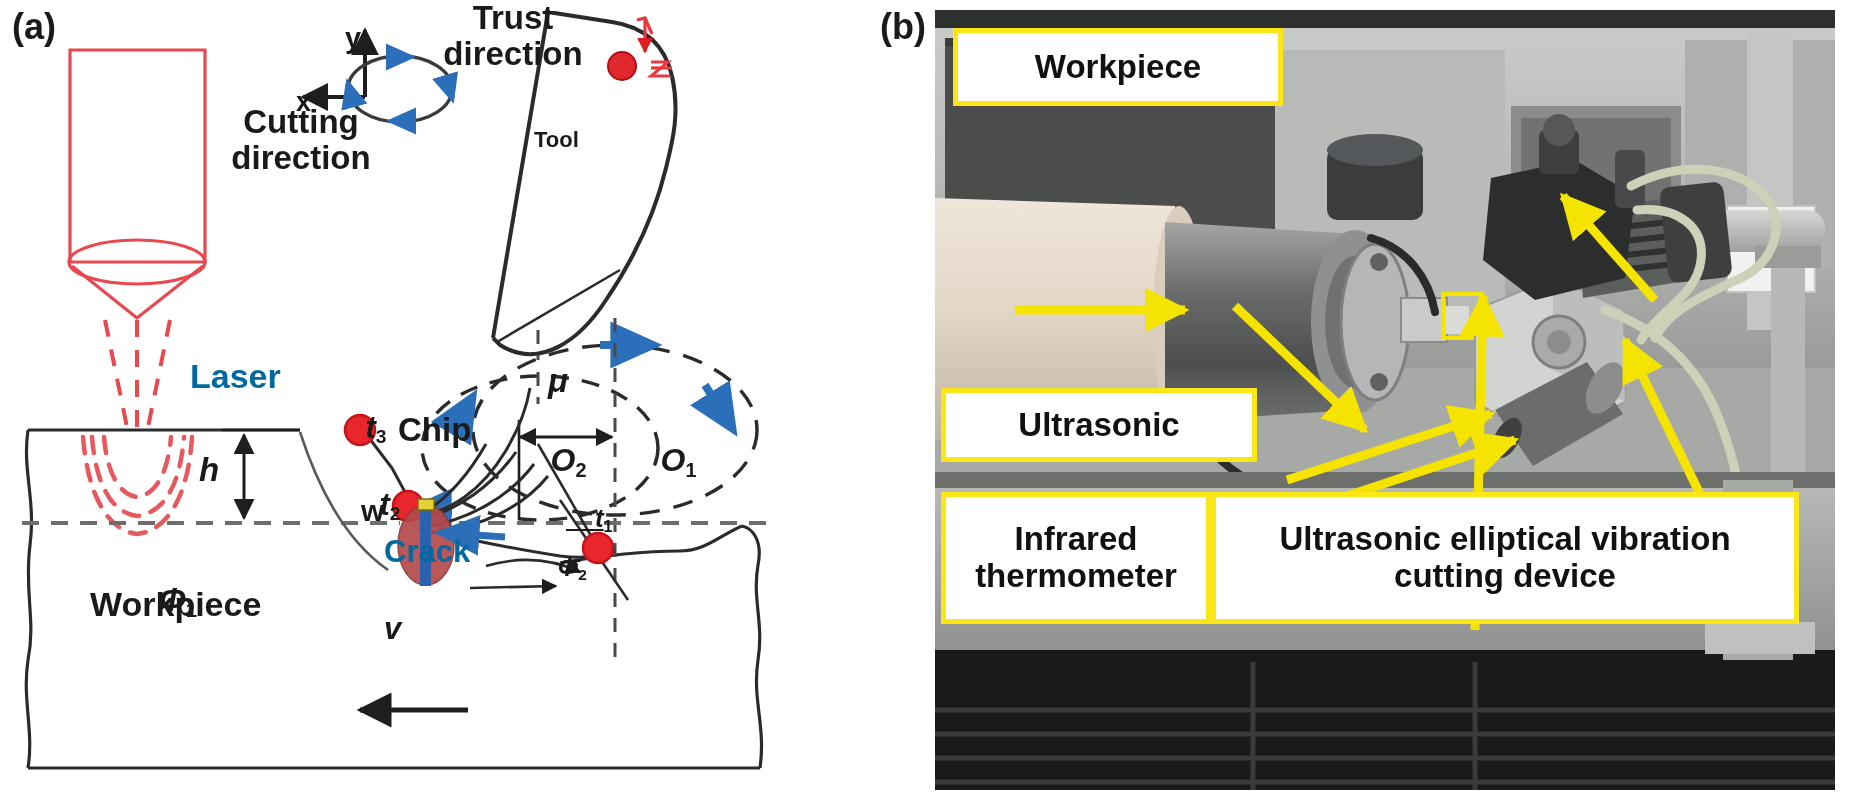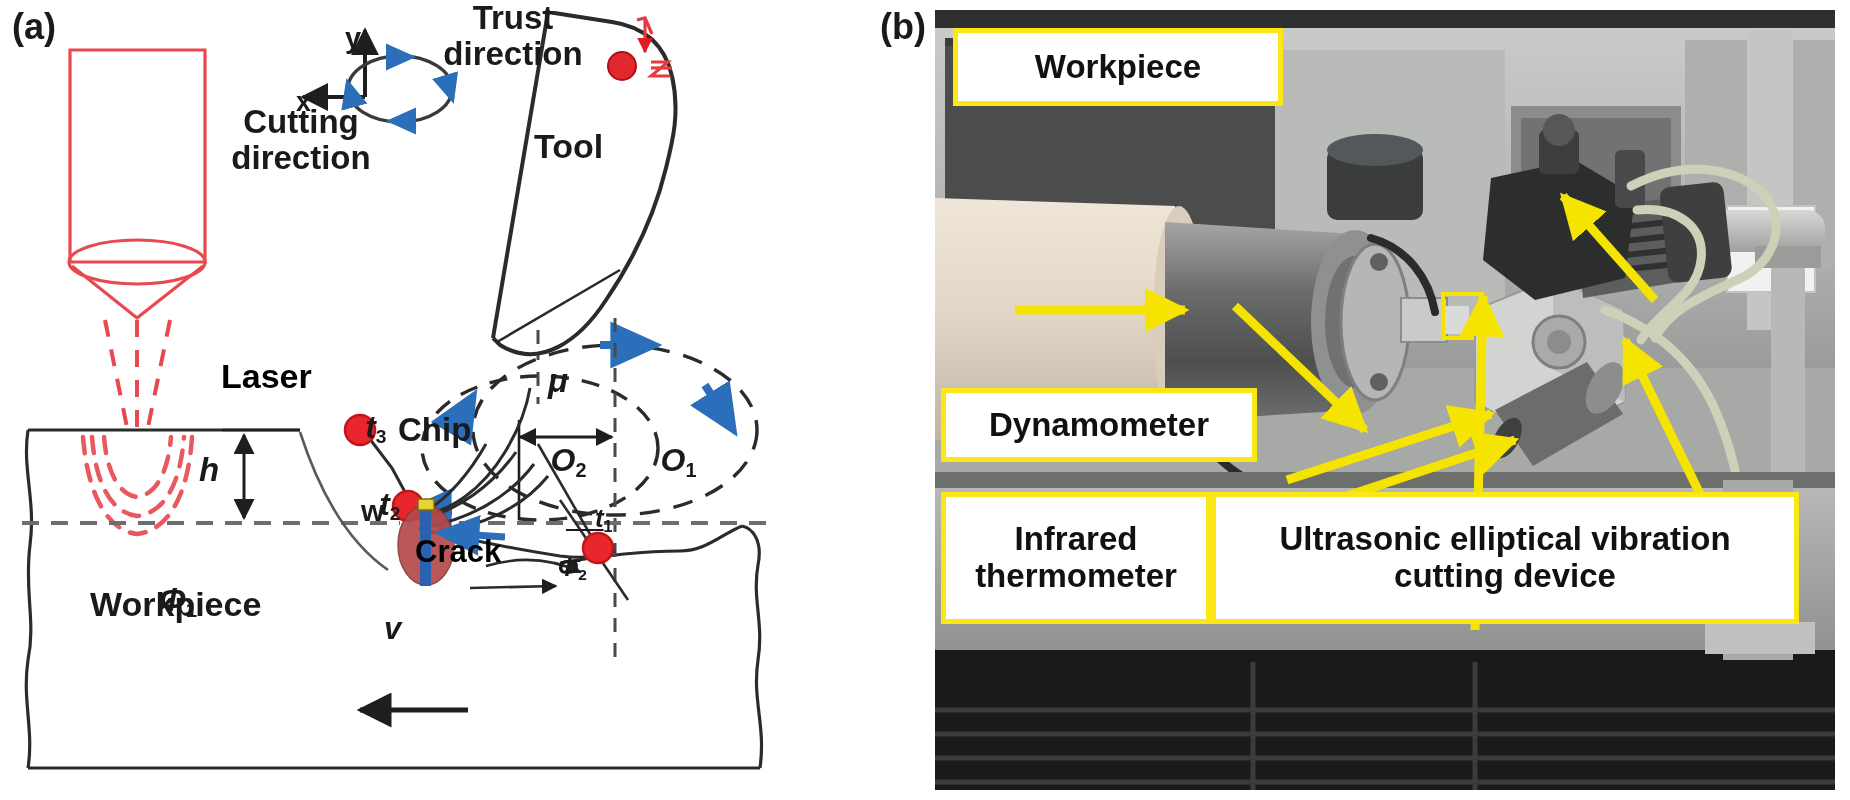--- a/index.html
+++ b/index.html
@@ -23,21 +23,21 @@
 
   
   .lbl {
     position: absolute;
     font-family: "Liberation Sans", sans-serif;
     font-weight: bold;
     color: #1a1a1a;
     line-height: 1.08;
     white-space: pre;
   }
-  .lbl.red   { color: #000000; margin-left: 31px; }
+  .lbl.red   { color: #0369a1; }
   .lbl.ital  { font-style: italic; }
   .ctr { text-align: center; }
 
   .sub {
     font-size: 0.62em;
     vertical-align: -0.28em;
     font-style: normal;
     font-weight: bold;
   }
 
@@ -246,21 +246,21 @@
   </svg>
 
   <div class="lbl" style="left:12px; top:8px; font-size:36px;">(a)</div>
 
   <div class="lbl ctr" style="left:196px; top:104px; width:210px; font-size:33px;">Cutting
 direction</div>
 
   <div class="lbl ctr" style="left:403px; top:0px; width:220px; font-size:33px;">Trust
 direction</div>
 
-  <div class="lbl" style="left:534px; top:128px; font-size:34px;">Tool</div>
+  <div class="lbl" style="left:534px; top:128px; font-size:22px;">Tool</div>
 
   <div class="lbl red" style="left:190px; top:358px; font-size:34px;">Laser</div>
 
   <div class="lbl" style="left:398px; top:412px; font-size:33px;">Chip</div>
 
   <div class="lbl red" style="left:384px; top:535px; font-size:31px;">Crack</div>
 
   <div class="lbl" style="left:90px; top:586px; font-size:34px;">Workpiece</div>
 
   <div class="lbl" style="left:296px; top:88px; font-size:27px;">x</div>
@@ -441,21 +441,21 @@
 
         <path d="M190,560 L580,430" marker-end="url(#yArrow)"></path>
 
         <path d="M800,556 L690,330" marker-end="url(#yArrow)"></path>
       </g>
     </svg>
 
     <div class="callout" style="left:18px; top:18px; width:330px; height:78px; font-size:33px;">Workpiece</div>
 
 
-    <div class="callout" style="left:6px; top:378px; width:316px; height:74px; font-size:33px;">Dynamometer</div>
+    <div class="callout" style="left:6px; top:378px; width:316px; height:74px; font-size:33px;">Ultrasonic</div>
 
     <div class="callout" style="left:6px; top:482px; width:270px; height:132px; font-size:33px; white-space:pre-line;">Infrared
 thermometer</div>
 
     <div class="callout" style="left:276px; top:482px; width:588px; height:132px; font-size:33px; white-space:pre-line;">Ultrasonic elliptical vibration
 cutting device</div>
   </div>
 
 </div>
 

